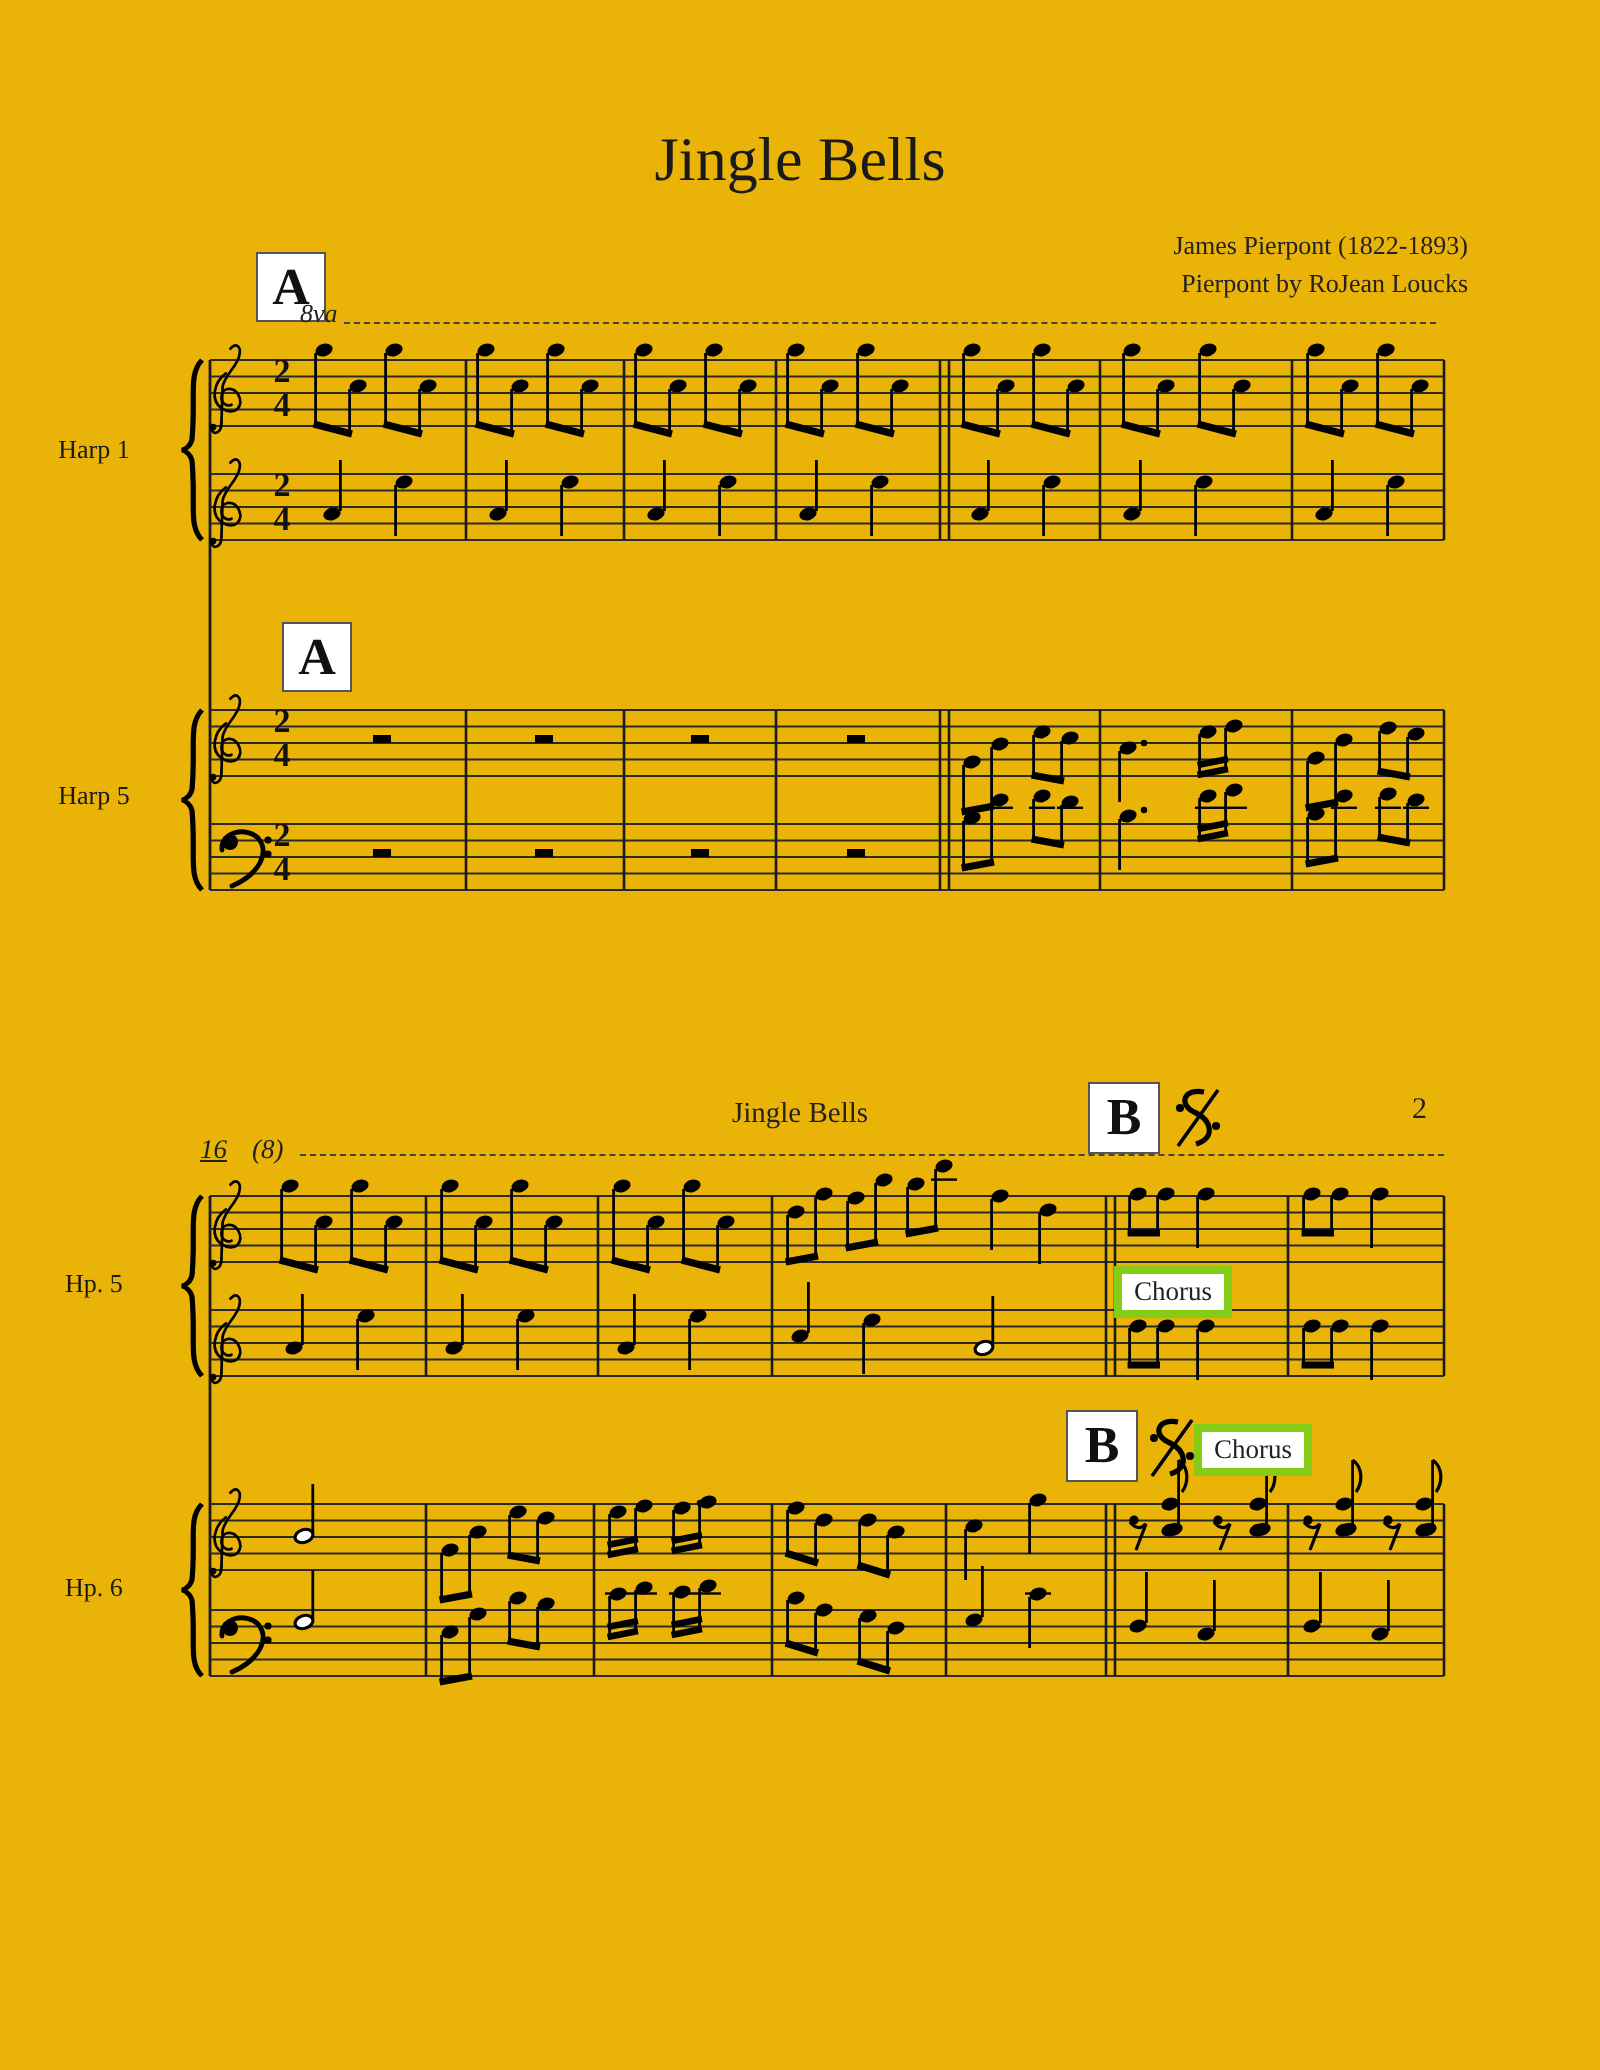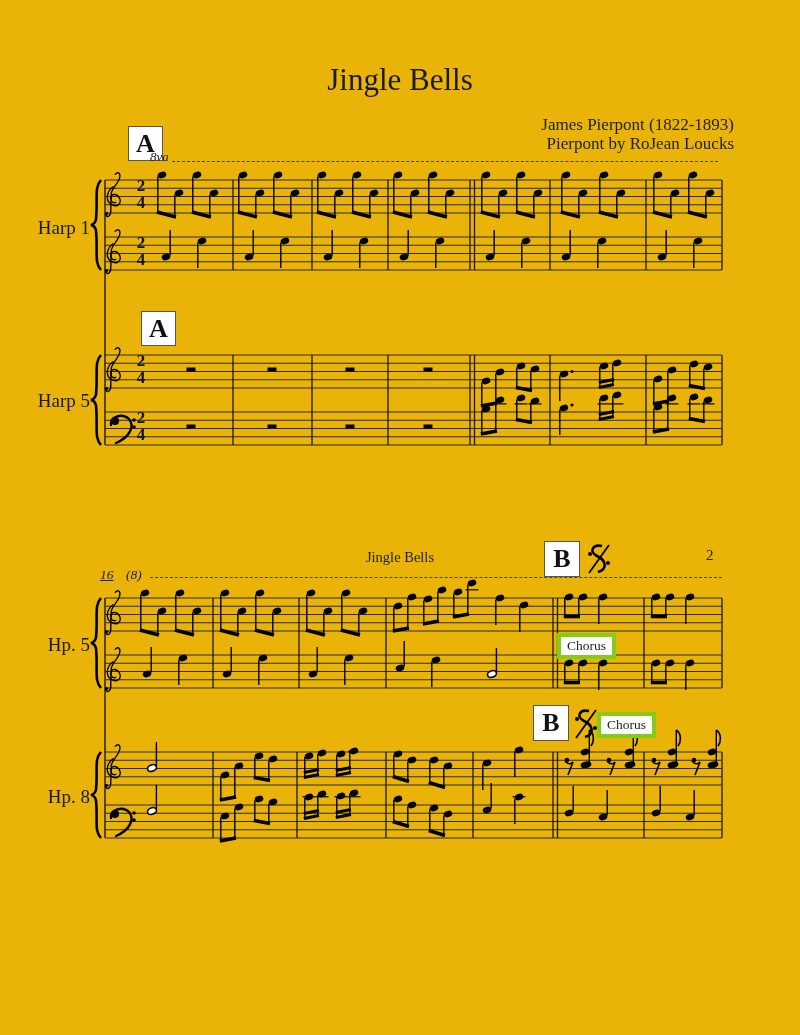--- a/index.html
+++ b/index.html
@@ -1,28 +1,28 @@
 <!DOCTYPE html>
 <html><head>
 <meta charset="utf-8">
 <style>
   html,body{margin:0;padding:0;background:#fff;}
   .page{position:relative;width:800px;height:1035px;background:#eab308;overflow:hidden;
         font-family:"Liberation Serif", serif;color:#111;}
   .abs{position:absolute;}
   .title{left:0;right:0;top:62px;text-align:center;font-size:31px;color:#1a1a1a;}
-  .credit{right:66px;text-align:right;font-size:17px;color:#222;}
+  .credit{right:66px;text-align:right;font-size:13px;color:#222;}
   .rehearsal{display:flex;align-items:center;justify-content:center;
              border:1.5px solid #555;background:#fff;font-weight:bold;color:#111;}
   .rehA{width:33px;height:33px;font-size:26px;}
   .rehB{width:34px;height:34px;font-size:26px;}
   .chorusbox{border:4px solid #84cc16;background:#fff;font-size:13.5px;padding:1px 6px;color:#222;}
   .ottava{font-style:italic;font-weight:normal;font-size:13px;color:#222;}
   .dash{border-top:1.6px dashed #444;height:0;}
-  .instr{left:4px;width:86px;text-align:right;font-size:19px;color:#1a1a1a;}
+  .instr{left:4px;width:86px;text-align:center;font-size:13px;color:#1a1a1a;}
   .timesig{width:20px;text-align:center;font-weight:bold;font-size:17px;line-height:16.5px;color:#111;}
   .timesig span{display:block;}
   .runhead{left:0;right:0;text-align:center;font-size:14.5px;color:#222;}
   .pageno{font-size:15px;color:#222;}
   .mnum{font-style:italic;font-size:13.5px;color:#222;}
   svg .st{stroke:#2a2a2a;stroke-width:1;}
   svg .bl{stroke:#1a1a1a;stroke-width:1.3;}
   svg .sys{stroke:#1a1a1a;stroke-width:1.4;}
 </style>
 </head>
@@ -434,21 +434,21 @@
   <div class="abs rehearsal rehB" style="left:544px;top:541px;">
     <span>B</span>
   </div>
   <div class="abs pageno" style="left:706px;top:547px;">2</div>
 
   <div class="abs mnum" style="left:100px;top:567px;text-decoration:underline;">16</div>
   <div class="abs mnum" style="left:126px;top:567px;">(8)</div>
   <div class="abs dash" style="left:150px;top:577px;width:572px;"></div>
 
   <div class="abs instr" style="top:634px;">Hp. 5</div>
-  <div class="abs instr" style="top:786px;">Hp. 8</div>
+  <div class="abs instr" style="top:786px;">Hp. 6</div>
 
   <div class="abs chorusbox" style="left:557px;top:633px;">Chorus</div>
   <div class="abs chorusbox" style="left:597px;top:712px;">Chorus</div>
 
   <div class="abs rehearsal rehB" style="left:533px;top:705px;">
     <span>B</span>
   </div>
 
 </div>
 

